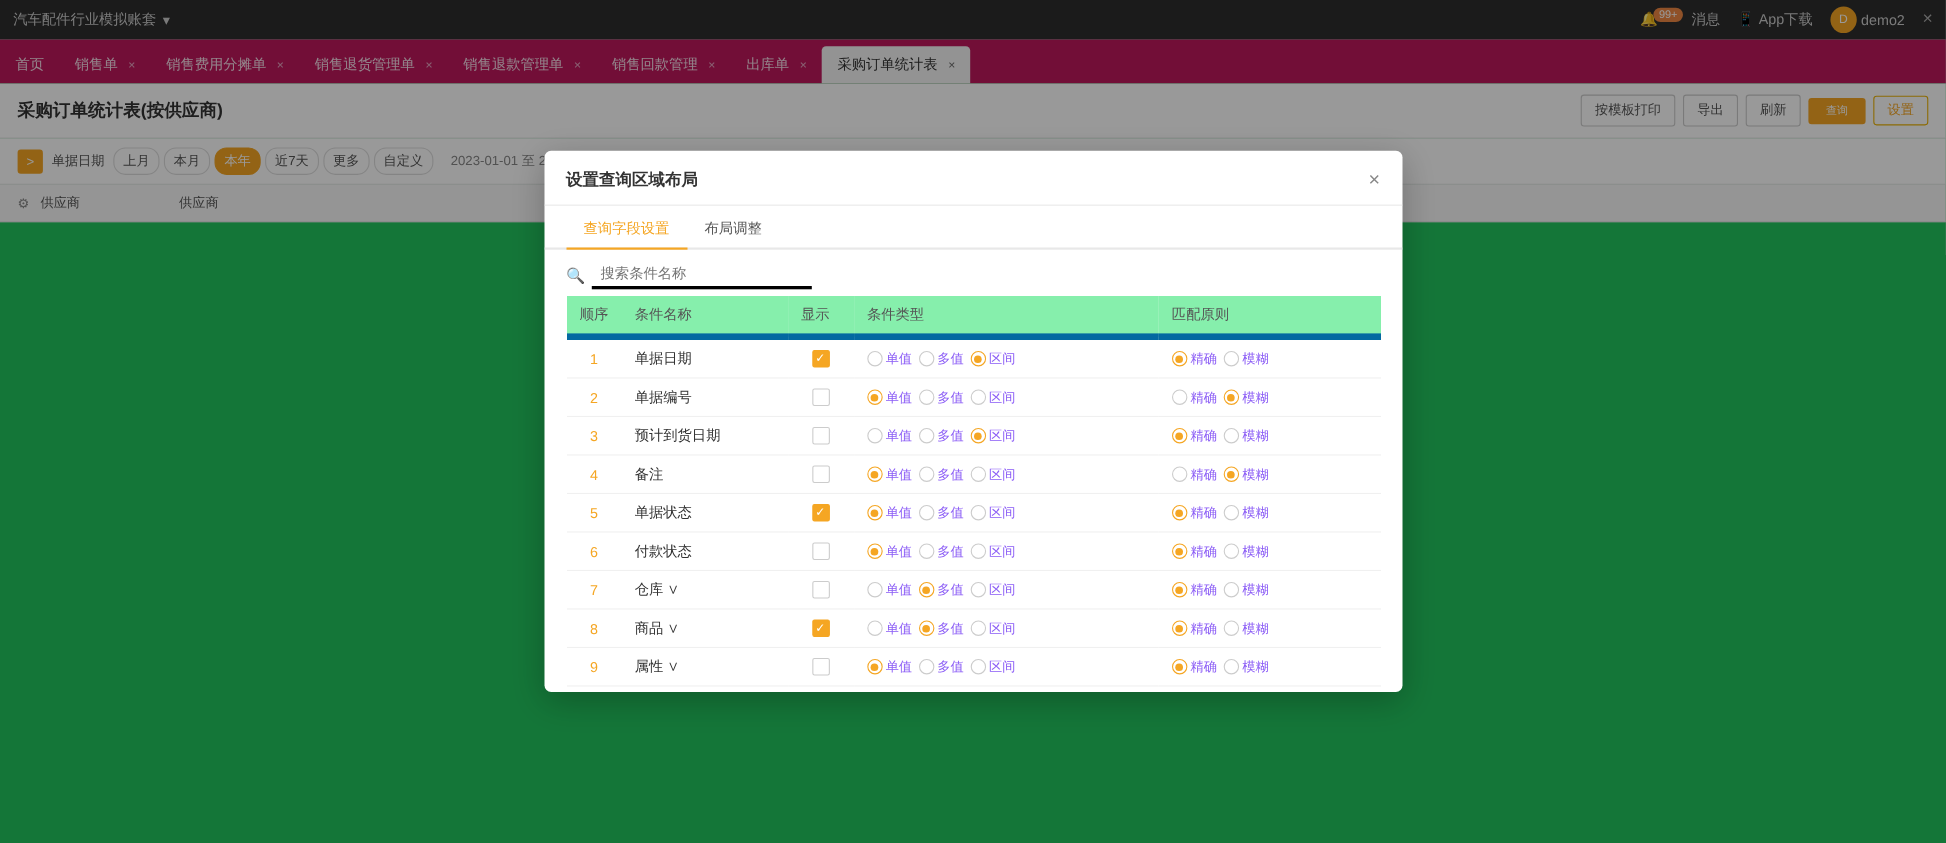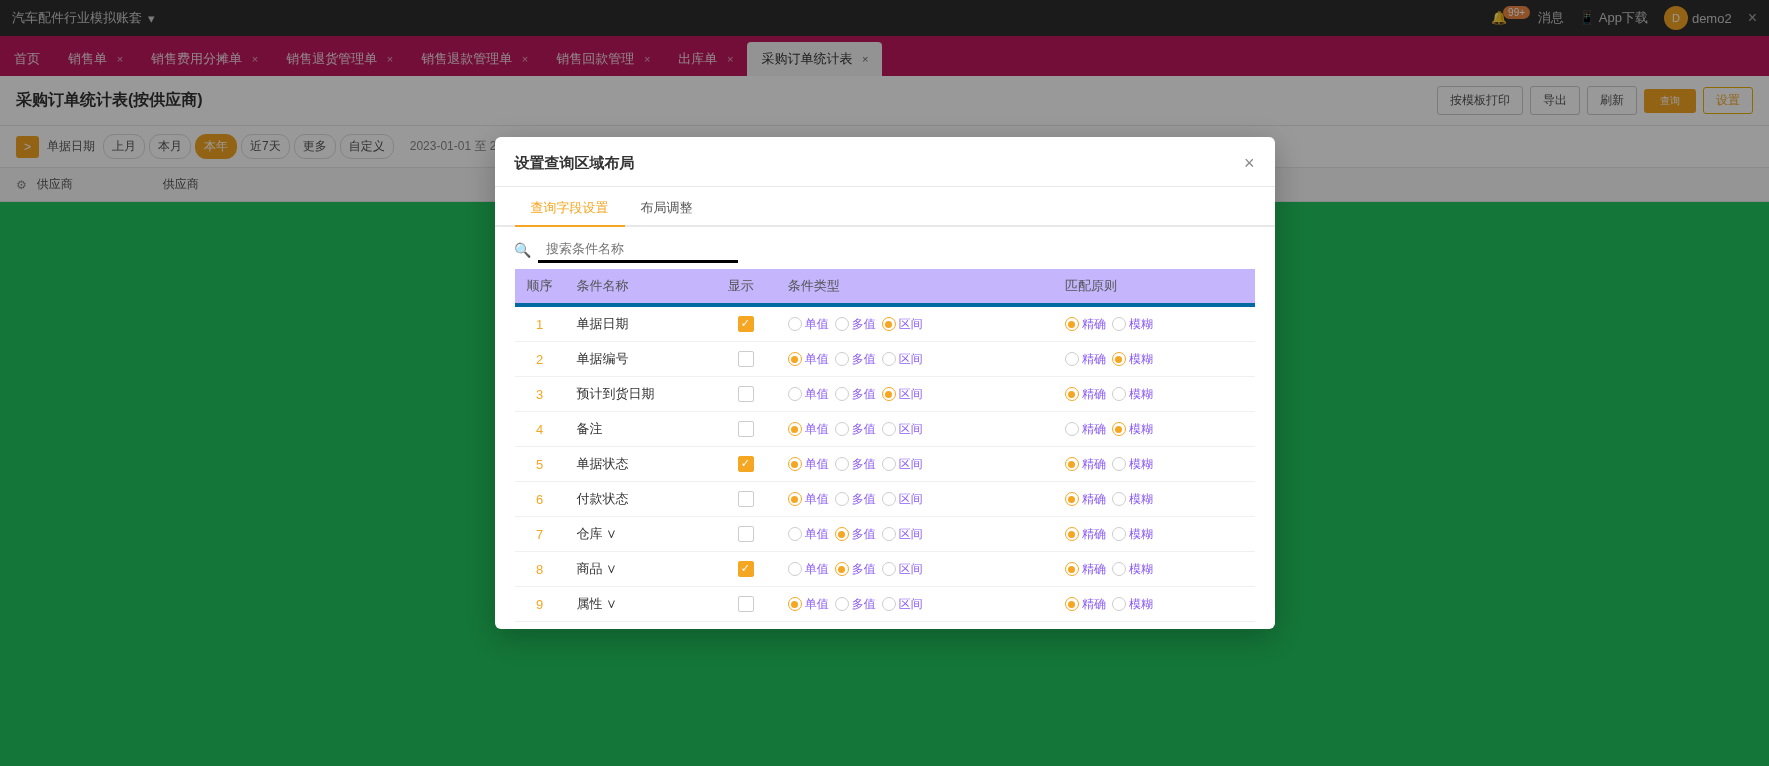--- a/index.html
+++ b/index.html
@@ -166,26 +166,26 @@
     }
     .search-icon { color: #aaa; font-size: 14px; }
 
     
     .config-table {
       width: 100%;
       border-collapse: collapse;
       font-size: 13px;
     }
     .config-table thead th {
-      background: #c4b5fd;
+      background: #86efac;
       padding: 8px 12px;
       text-align: left;
       color: #555;
       font-weight: normal;
-      border-bottom: 4px solid #0369a1;
+      border-bottom: 6px solid #0369a1;
     }
     .config-table tbody tr {
       border-bottom: 1px solid #f0f0f0;
     }
     .config-table tbody td {
       padding: 8px 12px;
       vertical-align: middle;
     }
     .td-order { color: #f5a623; text-align: center; width: 50px; }
     .td-name { color: #333; min-width: 120px; }

